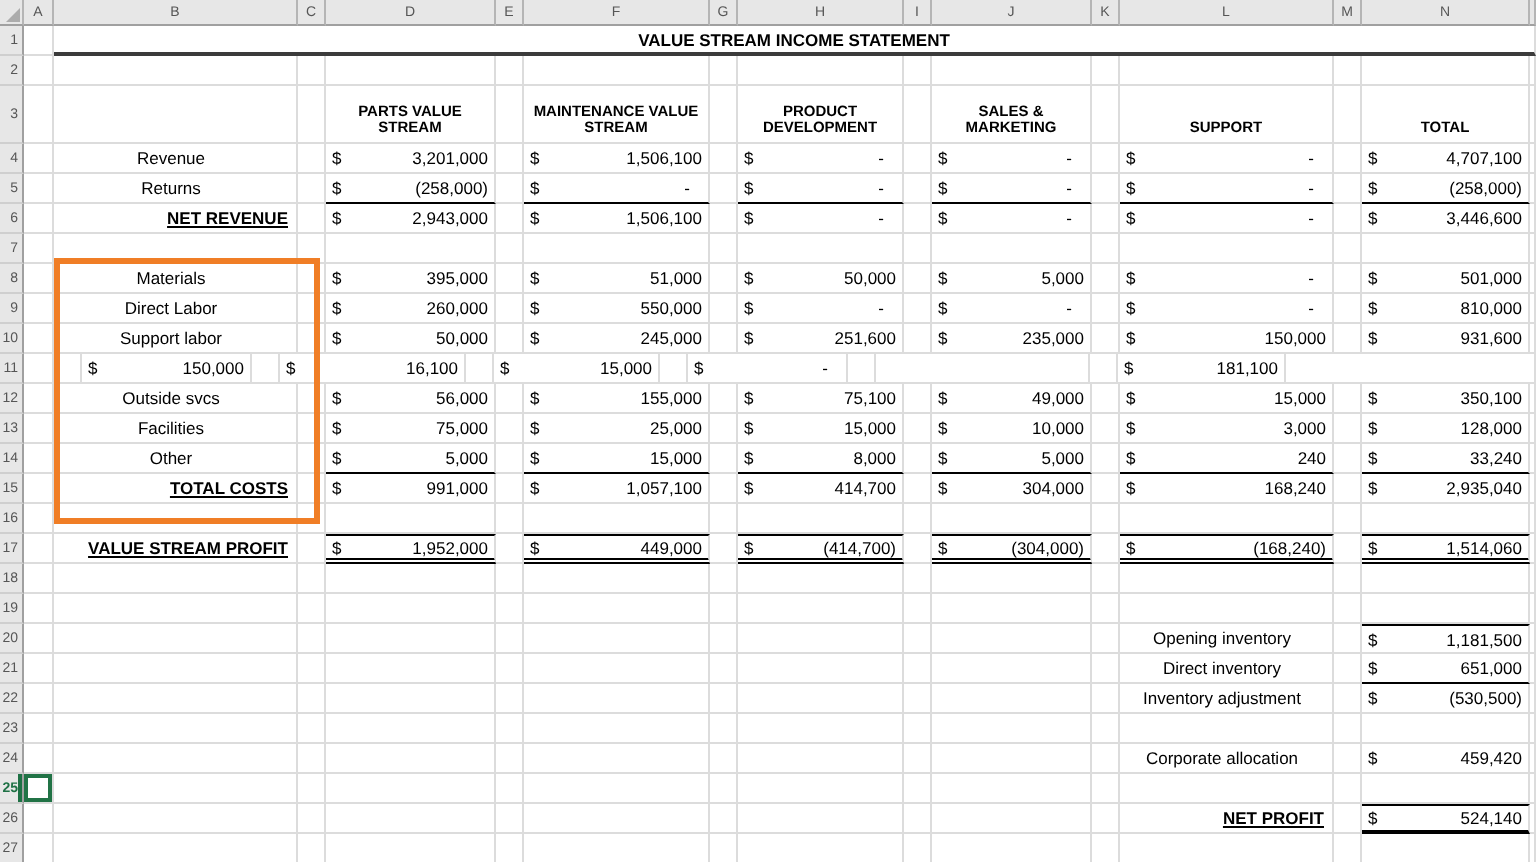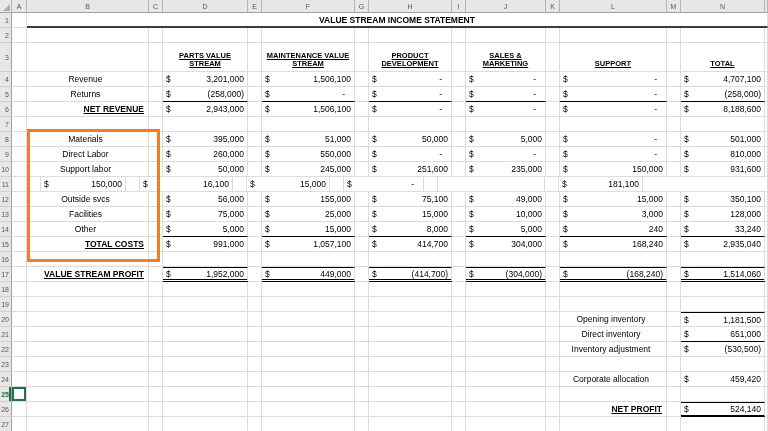--- a/index.html
+++ b/index.html
@@ -41,21 +41,21 @@
       color:#565656;font-size:7px;justify-content:flex-end;padding-right:2px;}
   .rh.sel{color:#1E7145;font-weight:bold;box-shadow:inset -2px 0 0 #1E7145;}
   .corner{position:relative;}
   .corner::after{content:"";position:absolute;right:1px;bottom:1px;
       border-left:7px solid transparent;border-bottom:7px solid #ACACAC;}
 
   
   .title{font-weight:bold;justify-content:center;border-bottom:2px solid #3B3B3B;}
   .spanfill{flex:1 1 auto;width:auto;}
   .hdr{font-weight:bold;font-size:7.5px;line-height:1.15;text-align:center;
-       justify-content:center;align-items:flex-end;padding-bottom:2px;white-space:normal;text-decoration:underline;}
+       justify-content:center;align-items:flex-end;padding-bottom:2px;white-space:normal;}
   .lbl{justify-content:center;padding-right:4px;}
   .lblb{justify-content:flex-end;padding-right:4px;font-weight:bold;text-decoration:underline;}
   .money{justify-content:space-between;padding:0 3px;}
   .money .amt.dash{padding-right:6px;}
 
   
   .bd-t{border-top:1px solid #000;}
   .bd-b{border-bottom:1px solid #000;}
   .bd-dbl{border-bottom:3px double #000;}
   .bd-b2{border-bottom:2px solid #000;}
@@ -288,21 +288,21 @@
           <span class="amt dash">-</span>
         </div>
         <div class="c col-K"></div>
         <div class="c col-L money ">
           <span class="cur">$</span>
           <span class="amt dash">-</span>
         </div>
         <div class="c col-M"></div>
         <div class="c col-N money ">
           <span class="cur">$</span>
-          <span class="amt">8,188,600</span>
+          <span class="amt">3,446,600</span>
         </div>
         <div class="c col-X"></div>
       </div>
       <div class="row r7">
         <div class="c col-RH rh">
           <span>7</span>
         </div>
         <div class="c col-A"></div>
         <div class="c col-B"></div>
         <div class="c col-C"></div>

